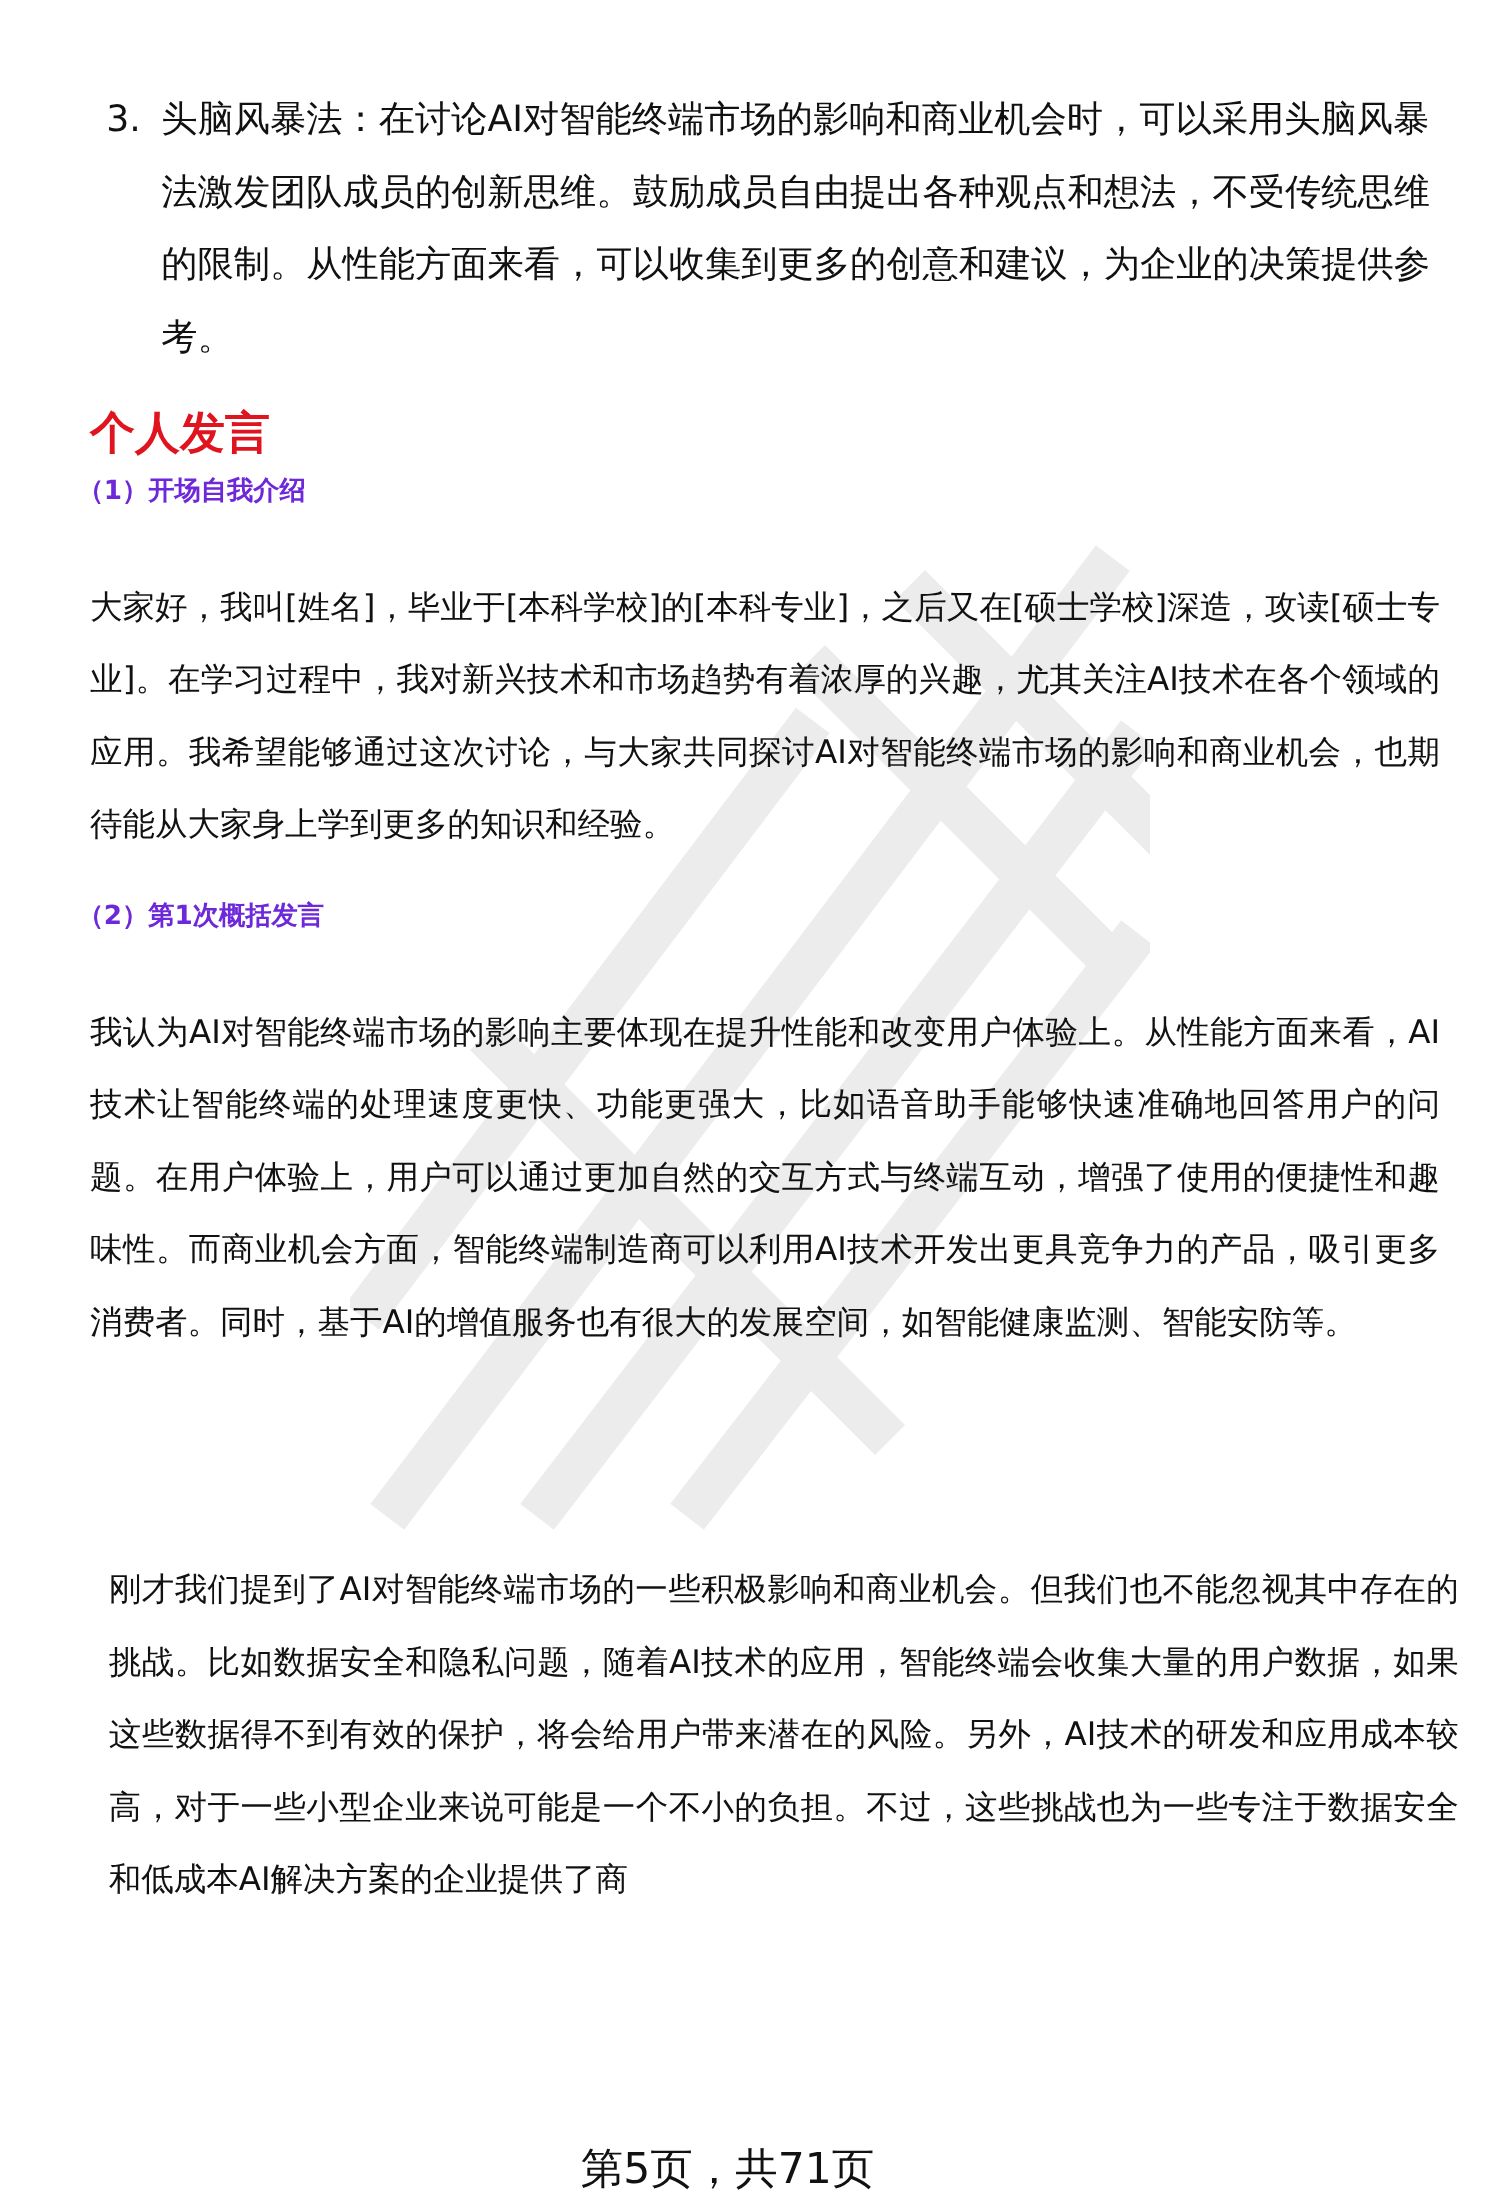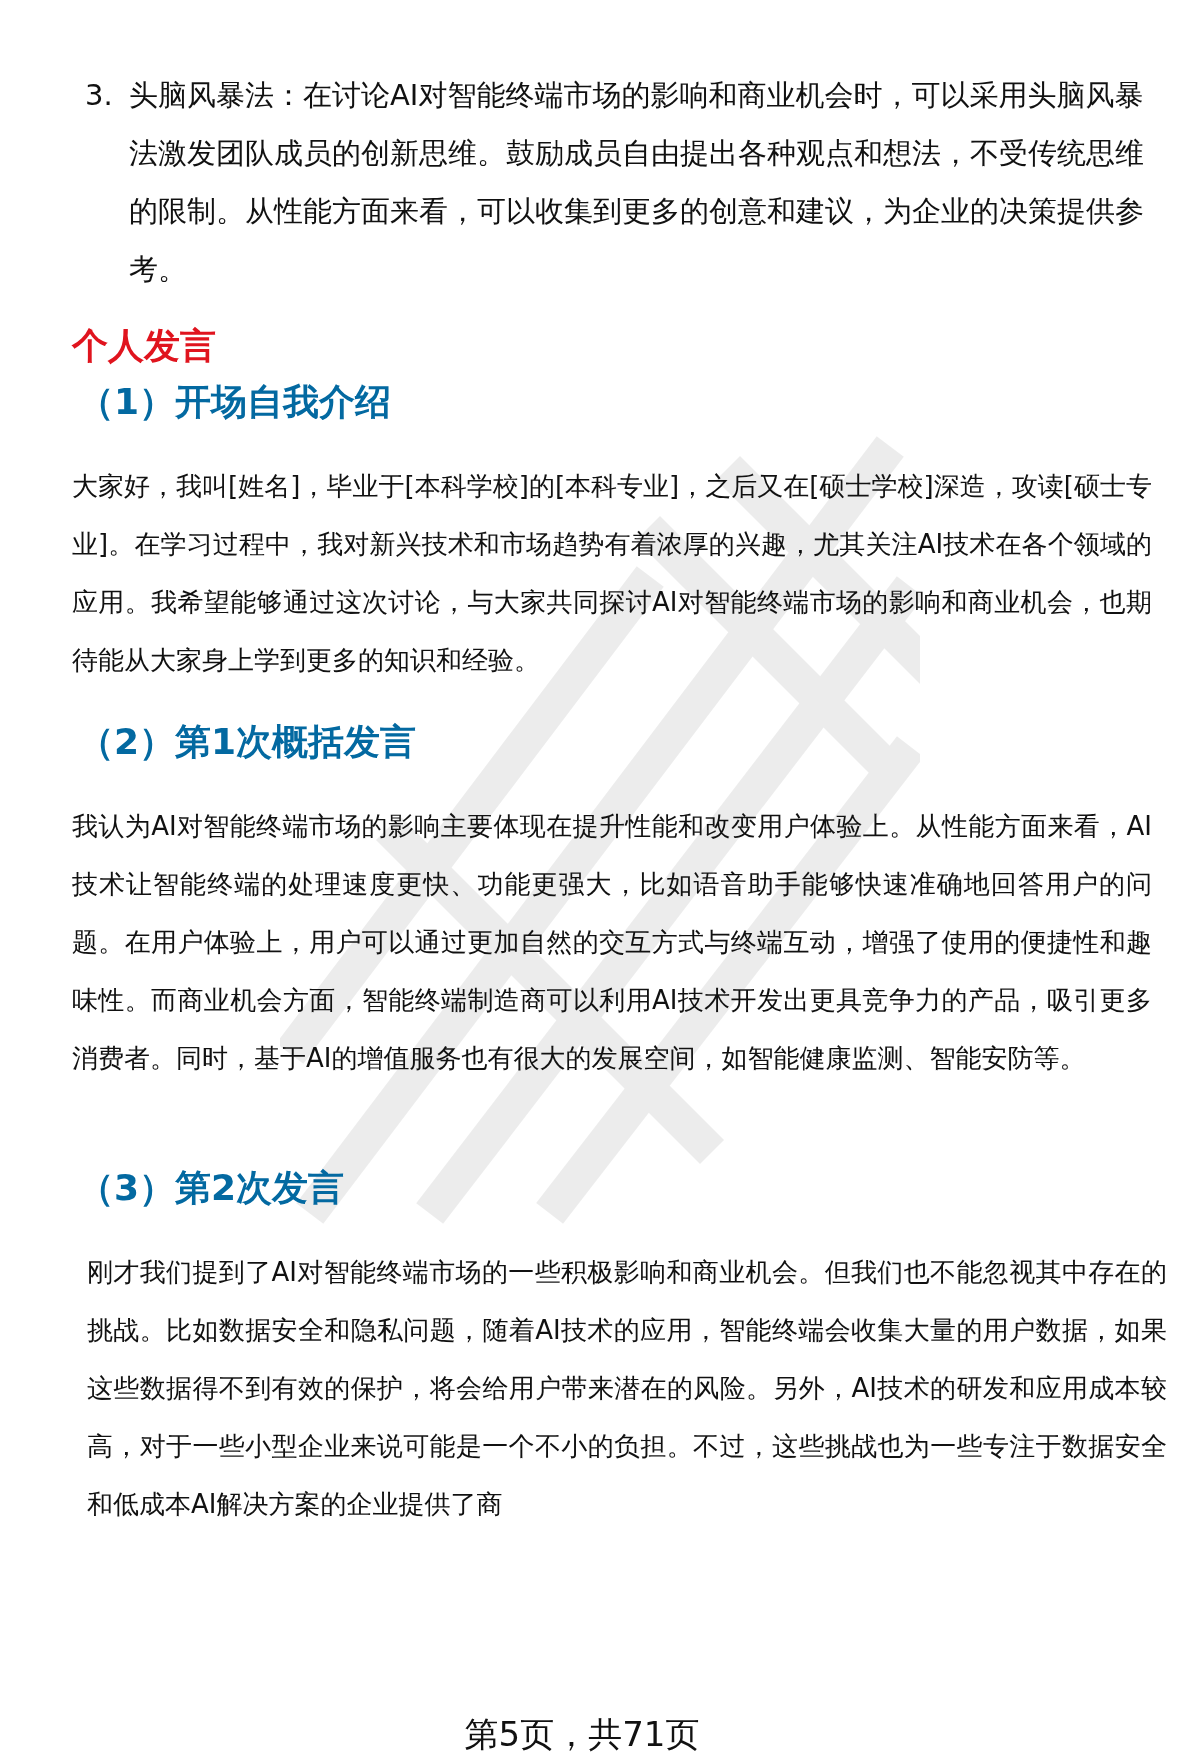--- a/index.html
+++ b/index.html
@@ -18,22 +18,22 @@
     font-size: 29px; line-height: 58px;
   }
   .list-item .num { position: absolute; left: 0; top: 0; width: 40px; }
   .list-item .body { margin-left: 44px; }
   .list-item .term { font-weight: normal; }
   .section-heading {
     position: absolute; left: 72px; top: 322px;
     font-size: 36px; font-weight: bold; color: #e0141e;
   }
   .sub-heading {
-    position: absolute; left: 78px;
-    font-size: 36px; font-weight: bold; color: #0369a1;
+    position: absolute; left: 62px;
+    font-size: 21px; font-weight: bold; color: #6d28d9;
   }
   .para {
     position: absolute; left: 72px; width: 1080px;
     font-size: 26px; line-height: 58px; text-align: justify;
   }
   .footer {
     position: absolute; left: 0; width: 1164px; top: 1712px;
     text-align: center; font-size: 34px; color: #111;
   }
 </style>
@@ -60,17 +60,16 @@
   </div>
 
   <div class="section-heading">个人发言</div>
 
   <div class="sub-heading" style="top:378px;">（1）开场自我介绍</div>
   <div class="para" style="top:457px;">大家好，我叫[姓名]，毕业于[本科学校]的[本科专业]，之后又在[硕士学校]深造，攻读[硕士专业]。在学习过程中，我对新兴技术和市场趋势有着浓厚的兴趣，尤其关注AI技术在各个领域的应用。我希望能够通过这次讨论，与大家共同探讨AI对智能终端市场的影响和商业机会，也期待能从大家身上学到更多的知识和经验。</div>
 
   <div class="sub-heading" style="top:718px;">（2）第1次概括发言</div>
   <div class="para" style="top:797px;">我认为AI对智能终端市场的影响主要体现在提升性能和改变用户体验上。从性能方面来看，AI技术让智能终端的处理速度更快、功能更强大，比如语音助手能够快速准确地回答用户的问题。在用户体验上，用户可以通过更加自然的交互方式与终端互动，增强了使用的便捷性和趣味性。而商业机会方面，智能终端制造商可以利用AI技术开发出更具竞争力的产品，吸引更多消费者。同时，基于AI的增值服务也有很大的发展空间，如智能健康监测、智能安防等。</div>
 
-  <div class="sub-heading" style="top:1164px;">（3）第2次发言</div>
   <div class="para" style="top:1243px;margin-left:15px;">刚才我们提到了AI对智能终端市场的一些积极影响和商业机会。但我们也不能忽视其中存在的挑战。比如数据安全和隐私问题，随着AI技术的应用，智能终端会收集大量的用户数据，如果这些数据得不到有效的保护，将会给用户带来潜在的风险。另外，AI技术的研发和应用成本较高，对于一些小型企业来说可能是一个不小的负担。不过，这些挑战也为一些专注于数据安全和低成本AI解决方案的企业提供了商</div>
 
   <div class="footer">第5页，共71页</div>
 </div>
 
 </body></html>

